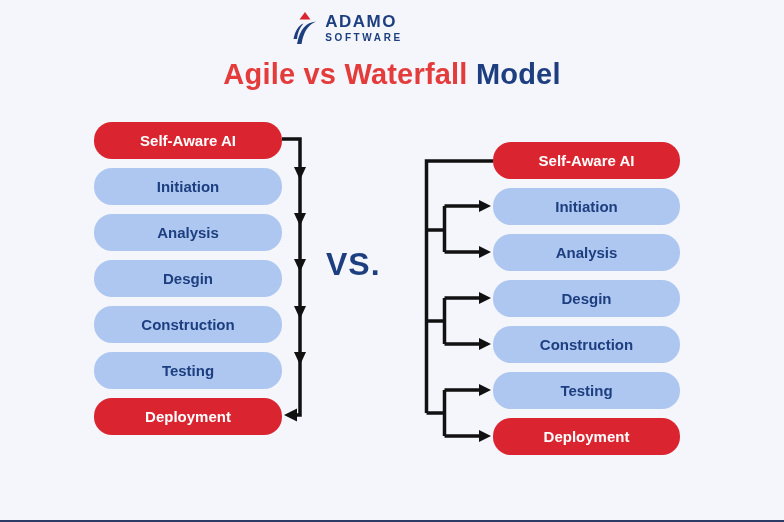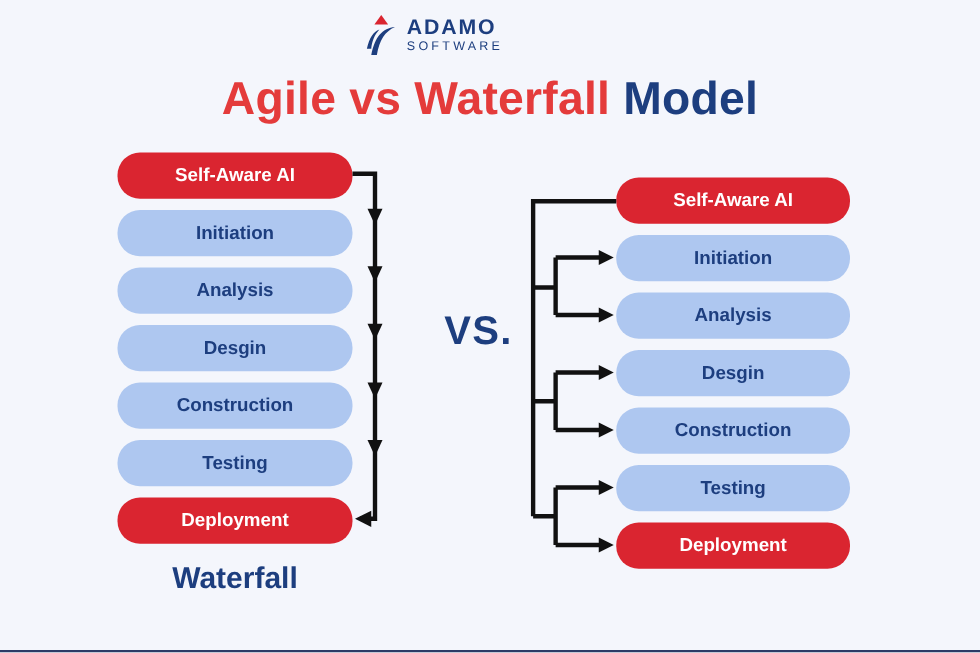--- a/index.html
+++ b/index.html
@@ -14,27 +14,27 @@
   .logo{
     position:absolute;top:11px;left:0;width:696px;
     display:flex;justify-content:center;align-items:center;gap:8px;
   }
   .logo-text{display:flex;flex-direction:column;line-height:1;}
   .logo-brand{
     font-size:17px;font-weight:700;color:var(--navy,#1d3e7f);
     letter-spacing:1.5px;
   }
   .logo-sub{
-    font-size:10px;font-weight:400;color:var(--navy,#1d3e7f);
+    font-size:10px;font-weight:700;color:var(--navy,#1d3e7f);
     letter-spacing:2.6px;margin-top:3px;
   }
   
   .title{
     position:absolute;top:58px;left:0;width:784px;
-    text-align:center;font-size:37px;font-weight:700;letter-spacing:.2px;
+    text-align:center;font-size:29px;font-weight:700;letter-spacing:.2px;
   }
   .title .hl{color:var(--title-red,#e43b3b);}
   .title .rest{color:var(--navy,#1d3e7f);}
   
   .phase{
     position:absolute;height:37px;border-radius:18px;
     display:flex;align-items:center;justify-content:center;
     font-size:15px;font-weight:700;
     background:var(--light-blue,#aec7f0);color:var(--navy,#1d3e7f);
     box-sizing:border-box;
@@ -45,21 +45,21 @@
   
   .caption{
     position:absolute;text-align:center;
     font-size:24px;font-weight:700;color:var(--navy,#1d3e7f);
   }
   .caption.waterfall{left:94px;width:188px;top:449px;}
   .caption.agile{left:493px;width:187px;top:102px;}
   
   .vs{
     position:absolute;left:326px;top:246px;width:84px;
-    text-align:right;font-size:32px;font-weight:700;
+    text-align:left;font-size:32px;font-weight:700;
     color:var(--navy,#1d3e7f);letter-spacing:1px;
   }
   
   .arrows{position:absolute;top:0;left:0;pointer-events:none;}
   
   .bottom-rule{
     position:absolute;left:0;bottom:0;width:784px;height:2px;
     background:var(--footer-line,#2c3a66);
   }
 </style>
@@ -82,21 +82,20 @@
 
   <div class="title"><span class="hl">Agile vs Waterfall</span><span class="rest"> Model</span></div>
 
   <div class="phase red wf" style="top:122px">Self-Aware AI</div>
   <div class="phase wf" style="top:168px">Initiation</div>
   <div class="phase wf" style="top:214px">Analysis</div>
   <div class="phase wf" style="top:260px">Desgin</div>
   <div class="phase wf" style="top:306px">Construction</div>
   <div class="phase wf" style="top:352px">Testing</div>
   <div class="phase red wf" style="top:398px">Deployment</div>
-  <div class="caption waterfall">Waterfall</div>
 
   <div class="vs">VS.</div>
 
   <div class="phase red ag" style="top:142px">Self-Aware AI</div>
   <div class="phase ag" style="top:188px">Initiation</div>
   <div class="phase ag" style="top:234px">Analysis</div>
   <div class="phase ag" style="top:280px">Desgin</div>
   <div class="phase ag" style="top:326px">Construction</div>
   <div class="phase ag" style="top:372px">Testing</div>
   <div class="phase red ag" style="top:418px">Deployment</div>

